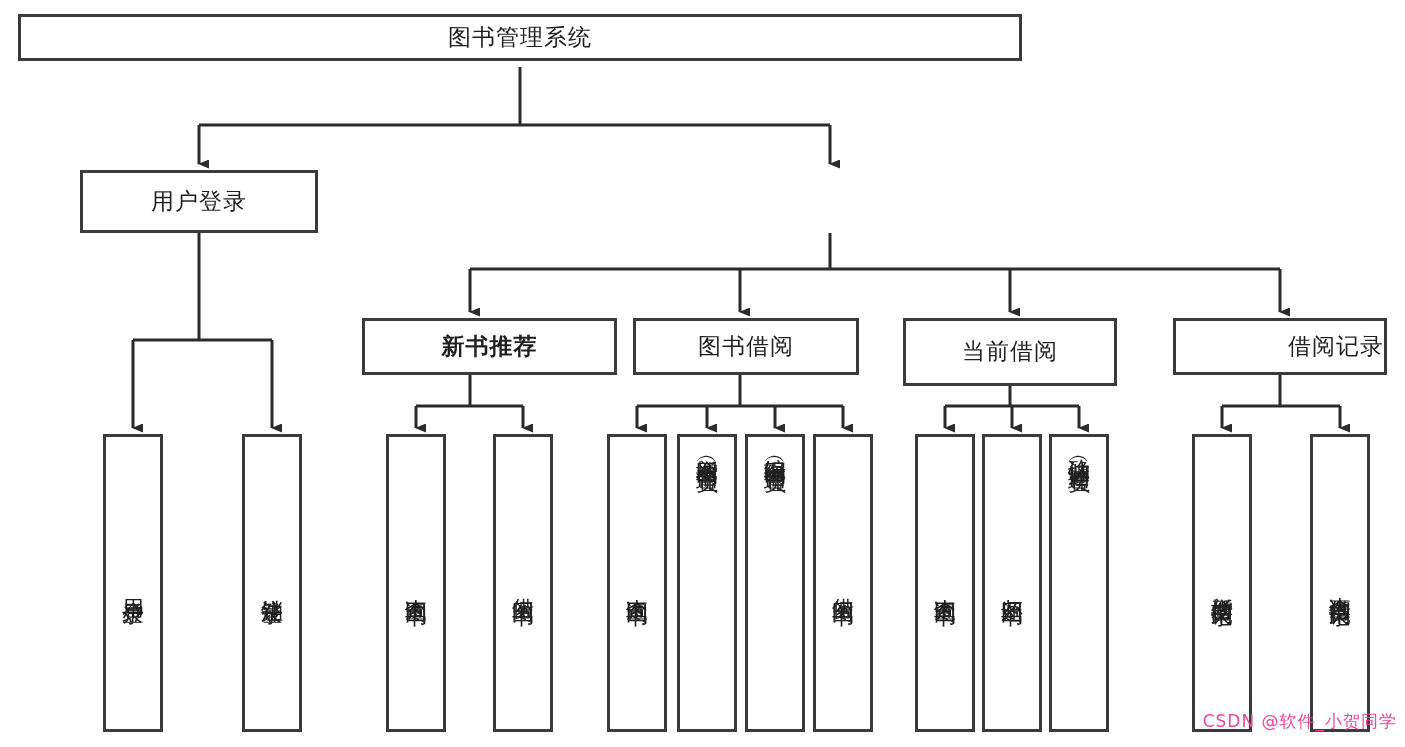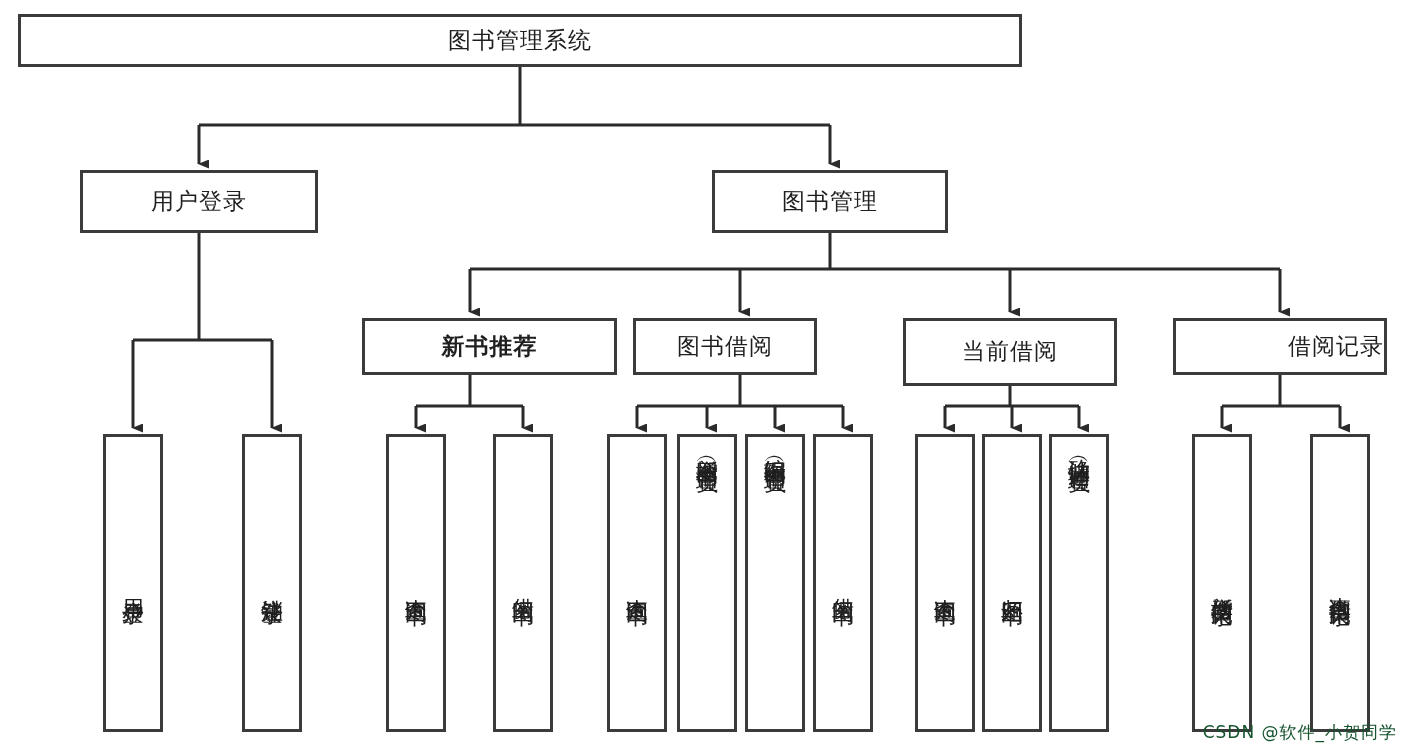--- a/index.html
+++ b/index.html
@@ -60,23 +60,23 @@
     letter-spacing: 2px;
     white-space: normal;
     text-align: left;
   }
   .node.leaf.center-vert {
     align-items: center;
   }
   .watermark {
     position: absolute;
     right: 8px;
-    bottom: 3px;
+    bottom: 14px;
     font-size: 17px;
-    color: #14532d;
+    color: #ec4899;
     letter-spacing: 1px;
     z-index: 5;
     user-select: none;
   }
 </style>
 </head>
 <body>
 
 <div id="diagram-root">
 
@@ -124,35 +124,32 @@
       <path d="M1012,406 L1012,428" marker-end="url(#arrowhead)"></path>
       <path d="M1079,406 L1079,428" marker-end="url(#arrowhead)"></path>
 
       <path d="M1280,375 L1280,406"></path>
       <path d="M1222,406 L1340,406"></path>
       <path d="M1222,406 L1222,428" marker-end="url(#arrowhead)"></path>
       <path d="M1340,406 L1340,428" marker-end="url(#arrowhead)"></path>
     </g>
   </svg>
 
-  <div class="node root" style="left:18px; top:14px; width:1004px; height:53px;">
+  <div class="node root" style="left:18px; top:14px; width:1004px; height:47px;">
     <span class="node-label">图书管理系统</span>
   </div>
 
   <div class="node" style="left:80px; top:170px; width:238px; height:63px;">
     <span class="node-label">用户登录</span>
   </div>
-  <div class="node" style="left:712px; top:170px; width:236px; height:63px;">
-    <span class="node-label">图书管理</span>
-  </div>
 
   <div class="node" style="left:362px; top:318px; width:255px; height:57px;font-weight:bold;">
     <span class="node-label">新书推荐</span>
   </div>
-  <div class="node" style="left:633px; top:318px; width:184px; height:57px;">
+  <div class="node" style="left:633px; top:318px; width:226px; height:57px;">
     <span class="node-label">图书借阅</span>
   </div>
   <div class="node" style="left:903px; top:318px; width:214px; height:68px;">
     <span class="node-label">当前借阅</span>
   </div>
   <div class="node" style="left:1173px; top:318px; width:214px; height:57px;justify-content:flex-end;">
     <span class="node-label">借阅记录</span>
   </div>
 
   <div class="node leaf center-vert" style="left:103px; top:434px; width:60px; height:298px;">

